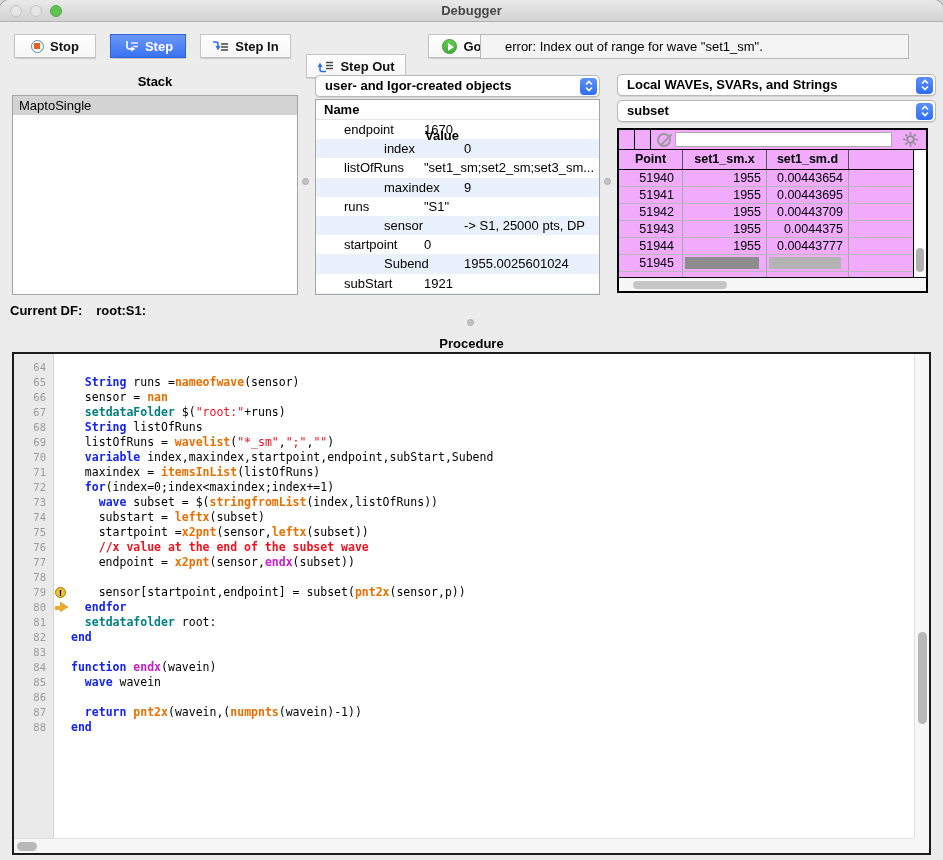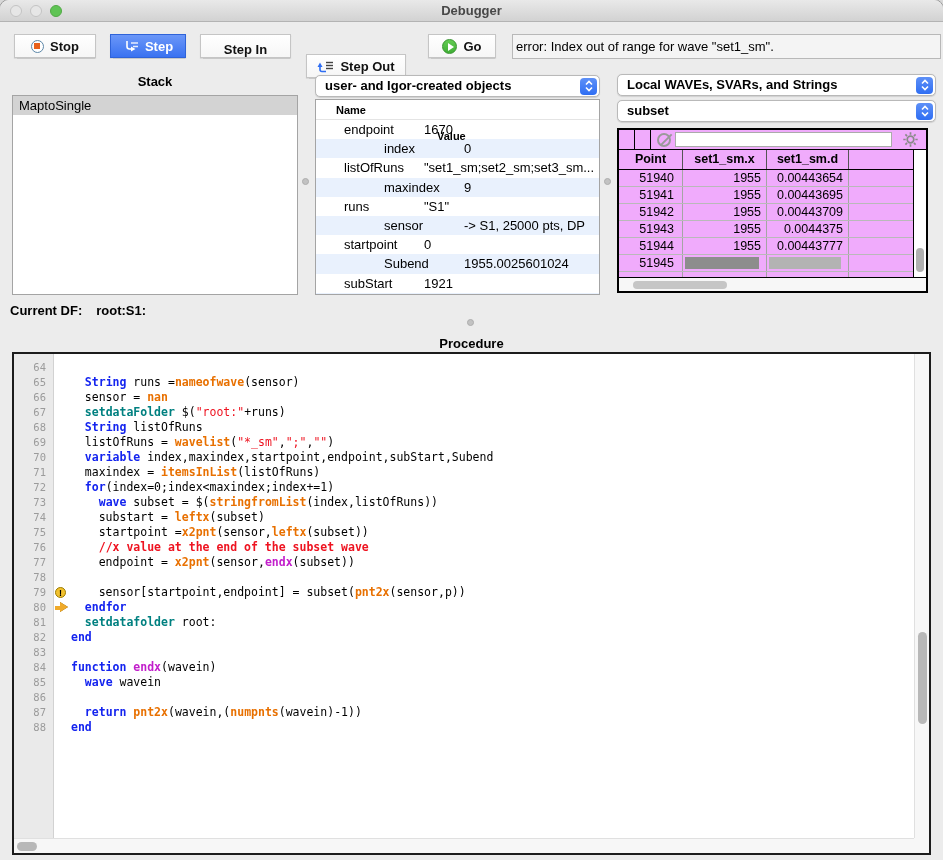--- a/index.html
+++ b/index.html
@@ -19,38 +19,38 @@
   .tl.grn{left:50px;background:#5fc454;border:1px solid #51a945;}
   
   .btn{position:absolute;top:34px;height:24px;background:linear-gradient(#ffffff,#f6f6f6);
     border:1px solid #c5c5c5;border-radius:0;font-size:13px;font-weight:600;color:#111;
     display:flex;align-items:center;justify-content:center;gap:6px;box-shadow:0 0.5px 1px rgba(0,0,0,.15);}
   .btn.blue{background:linear-gradient(#6b97f8,#3a72f1);border-color:#2f63d8;color:#fff;}
   .stop-ico{width:13px;height:13px;border-radius:50%;border:1.5px solid #5c87a8;background:#fff;position:relative;display:inline-block;}
   .stop-ico::after{content:'';position:absolute;left:2px;top:2px;width:6px;height:6px;background:#e8611c;}
   .go-ico{width:15px;height:15px;border-radius:50%;background:linear-gradient(#63cc52,#3fae35);position:relative;display:inline-block;border:1px solid #36942e;}
   .go-ico::after{content:'';position:absolute;left:5px;top:3.2px;border-top:4px solid transparent;border-bottom:4px solid transparent;border-left:6px solid #fff;}
-  .errbox{position:absolute;left:512px;top:34px;width:429px;height:25px;background:#f4f4f4;
-    border:1px solid #b8b8b8;font-size:13px;line-height:23px;padding-left:3px;white-space:nowrap;overflow:hidden;}
+  .errbox{position:absolute;left:480px;top:34px;width:429px;height:25px;background:#f4f4f4;
+    border:1px solid #b8b8b8;font-size:13px;line-height:23px;padding-left:24px;white-space:nowrap;overflow:hidden;}
   
   .seclabel{position:absolute;font-size:13px;font-weight:700;text-align:center;}
   
   .stackpanel{position:absolute;left:12px;top:95px;width:286px;height:200px;background:#fff;border:1px solid #a4a4a4;overflow:hidden;}
   .stack-item{height:19px;line-height:19px;padding-left:6px;font-size:13px;}
   .stack-item.sel{background:#d3d3d3;}
   .currentdf{position:absolute;left:10px;top:303px;font-size:13px;font-weight:700;}
   .currentdf .v{margin-left:14px;}
   
   .dd{position:absolute;height:22px;background:#fff;border:1px solid #b9b9b9;border-radius:5px;
     font-size:13px;font-weight:600;line-height:20px;padding-left:9px;box-shadow:0 0.5px 1px rgba(0,0,0,.12);}
   .dd .step{position:absolute;right:2px;top:1.5px;width:17px;height:17px;border-radius:4px;
     background:linear-gradient(#5e90f7,#2f6ef3);display:flex;align-items:center;justify-content:center;}
   
   .vartable{position:absolute;left:315px;top:99px;width:285px;height:196px;background:#fff;border:1px solid #a4a4a4;overflow:hidden;}
-  .var-head{display:flex;height:20px;border-bottom:1px solid #e4e4e4;font-size:11px;font-weight:600;padding-left:12px;}
+  .var-head{display:flex;height:20px;border-bottom:1px solid #e4e4e4;font-size:13px;font-weight:600;}
   .vh-name{width:100px;padding-left:8px;line-height:20px;}
   .vh-val{flex:1;padding-left:8px;line-height:20px;border-left:1px solid #dcdcdc;margin-top:26px;}
   .var-row{display:flex;height:19.2px;font-size:13px;line-height:19px;}
   .var-row.stripe{background:#e9f1fd;padding-left:40px;}
   .vr-name{width:108px;padding-left:28px;white-space:nowrap;}
   .vr-val{flex:1;white-space:nowrap;overflow:hidden;}
   
   .wavetable{position:absolute;left:617px;top:128px;width:311px;height:165px;background:#f0abfc;border:2px solid #000;overflow:hidden;}
   .wt-toolbar{display:flex;height:20px;border-bottom:1px solid #000;align-items:center;}
   .wt-c1,.wt-c2{width:16px;height:100%;border-right:1px solid #000;}
@@ -120,21 +120,21 @@
     <svg width="16" height="13">
       <g stroke="#e8eefc" stroke-width="1.5" fill="none">
           <line x1="8" y1="3" x2="15" y2="3"></line>
           <line x1="10" y1="6.5" x2="15" y2="6.5"></line>
         </g>
       <path d="M4 1 v5.5 a2.5 2.5 0 0 0 2.5 2.5 h2" stroke="#fff" stroke-width="1.6" fill="none"></path>
       <polygon points="8,6.5 12.5,9 8,11.5" fill="#fff"></polygon>
     </svg>
     <span>Step</span>
   </div>
-  <div class="btn" style="left:200px;width:91px;flex-direction:column;">
+  <div class="btn" style="left:200px;width:91px;">
     <svg width="17" height="13">
       <g stroke="#444" stroke-width="1.4" fill="none">
           <line x1="9" y1="4" x2="16" y2="4"></line>
           <line x1="9" y1="7" x2="16" y2="7"></line>
           <line x1="9" y1="10" x2="16" y2="10"></line>
         </g>
       <path d="M1 2 h3 a2 2 0 0 1 2 2 v2" stroke="#2f6ef3" stroke-width="1.6" fill="none"></path>
       <polygon points="3.5,6 8.5,6 6,10.5" fill="#2f6ef3"></polygon>
     </svg>
     <span>Step In</span>

